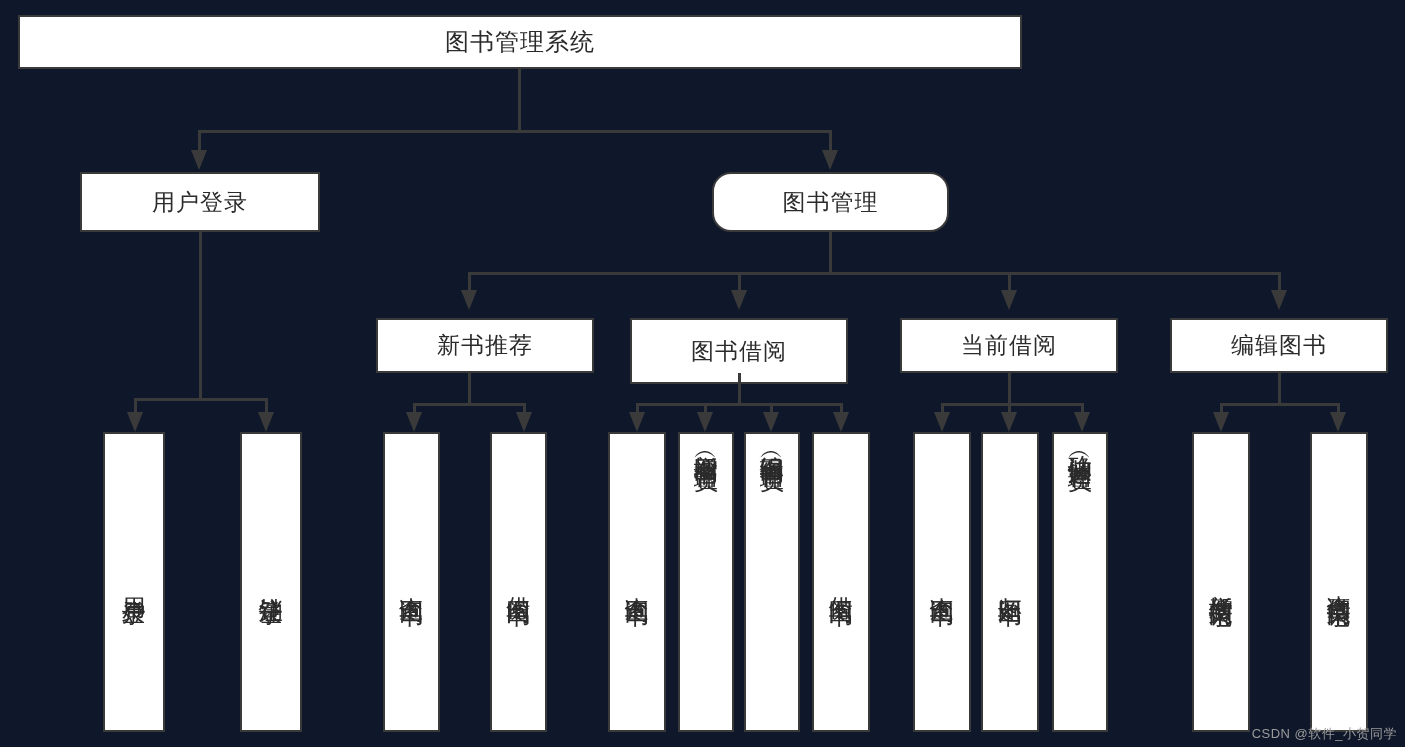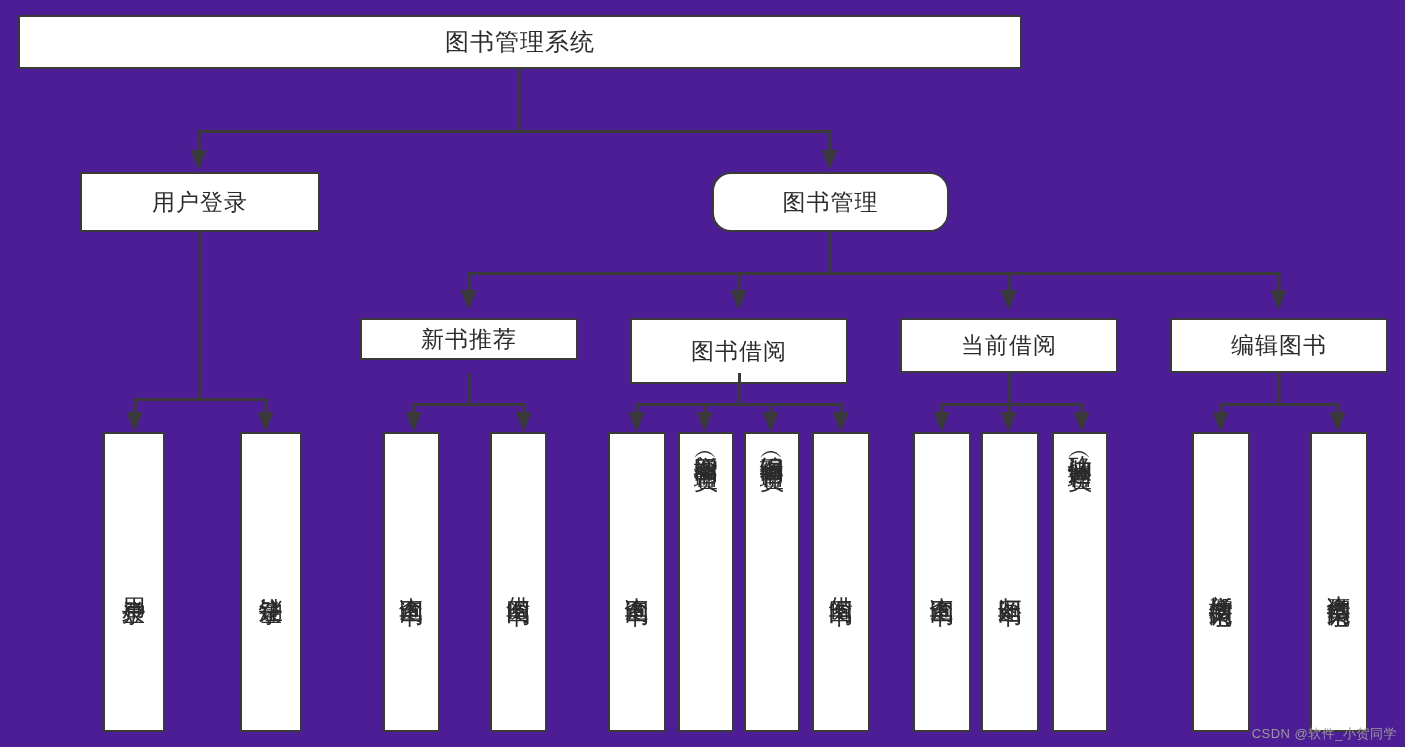--- a/index.html
+++ b/index.html
@@ -5,21 +5,21 @@
 <style>
   html,body{margin:0;padding:0;background:#ffffff;}
   body{
     font-family:"Liberation Sans","DejaVu Sans",sans-serif;
     -webkit-font-smoothing:antialiased;
   }
   #canvas{
     position:relative;
     width:1405px;
     height:747px;
-    background:#4c1d95;
+    background:#0f172a;
     overflow:hidden;
   }
   
   .node{
     position:absolute;
     box-sizing:border-box;
     background:#ffffff;
     border:2.5px solid #3a3a3a;
     display:flex;
     align-items:center;
@@ -118,21 +118,21 @@
   <div class="ln hln" style="left:468px; top:272px; width:813px; height:2.5px;"></div>
   <div class="ln vln" style="left:468px; top:272px; width:2.5px; height:20px;"></div>
   <div class="ln vln" style="left:738px; top:272px; width:2.5px; height:20px;"></div>
   <div class="ln vln" style="left:1008px; top:272px; width:2.5px; height:20px;"></div>
   <div class="ln vln" style="left:1278px; top:272px; width:2.5px; height:20px;"></div>
   <div class="arrow" style="left:461px; top:290px;"></div>
   <div class="arrow" style="left:731px; top:290px;"></div>
   <div class="arrow" style="left:1001px; top:290px;"></div>
   <div class="arrow" style="left:1271px; top:290px;"></div>
 
-  <div class="node h" style="left:360px; top:318px; width:218px; height:42px;">
+  <div class="node h" style="left:376px; top:318px; width:218px; height:55px;">
     <span>新书推荐</span>
   </div>
   <div class="node h" style="left:630px; top:318px; width:218px; height:66px;">
     <span>图书借阅</span>
   </div>
   <div class="node h" style="left:900px; top:318px; width:218px; height:55px;">
     <span>当前借阅</span>
   </div>
   <div class="node h" style="left:1170px; top:318px; width:218px; height:55px;">
     <span>编辑图书</span>

